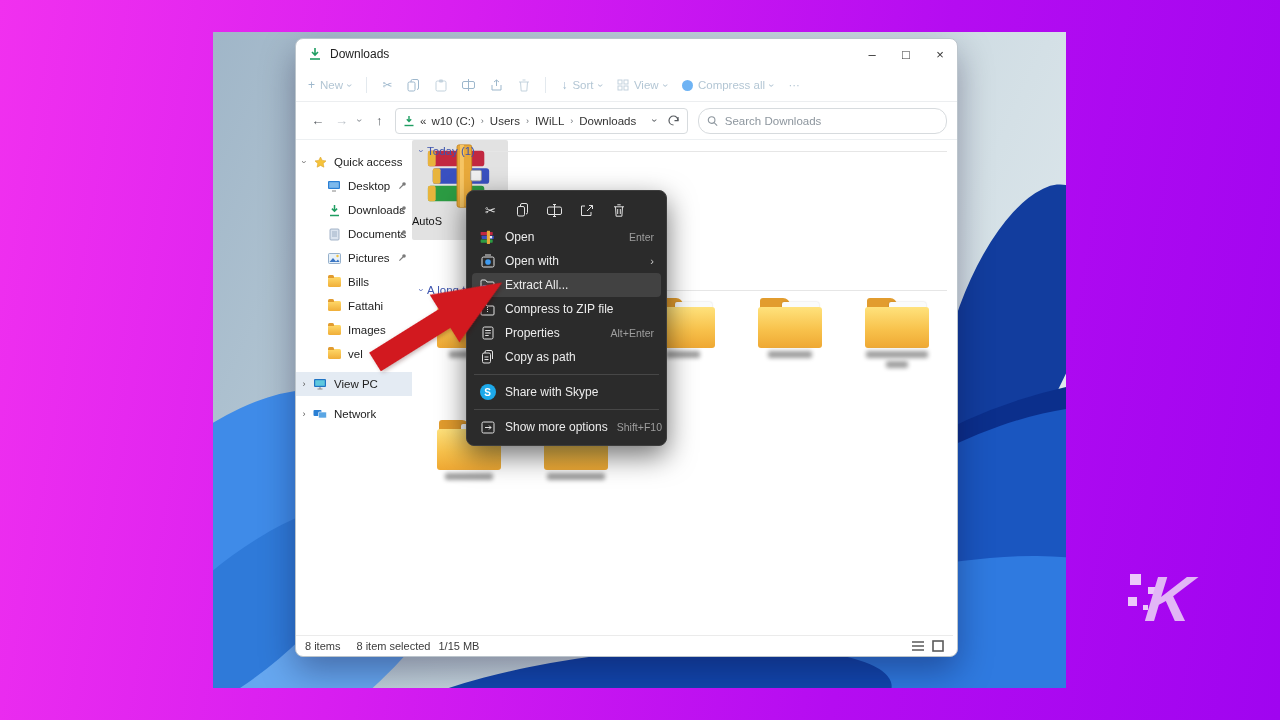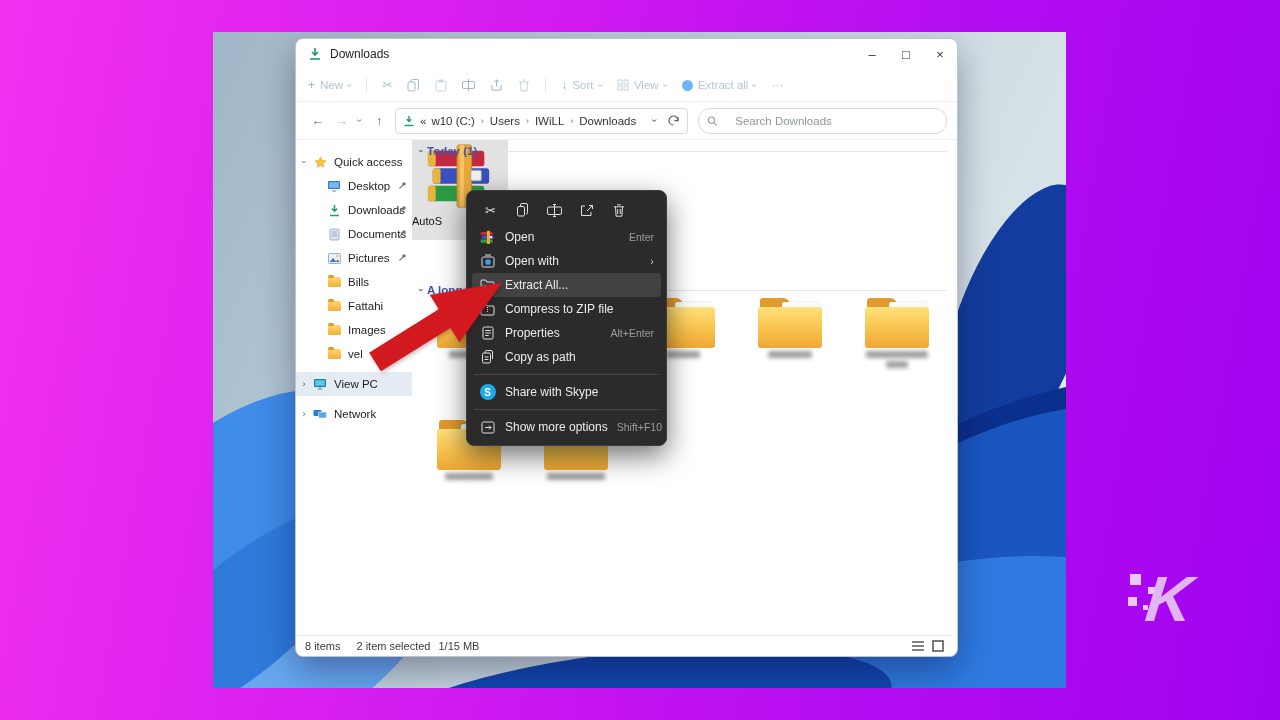--- a/index.html
+++ b/index.html
@@ -46,39 +46,39 @@
   .addrrow { position:absolute; left:0; top:63px; right:0; height:38px; display:flex; align-items:center;
     padding:0 10px; border-bottom:1px solid #edf0f2; }
   .nav-btn { width:24px; text-align:center; font-size:13px; color:#54595f; }
   .nav-chev { width:14px; text-align:center; color:#8c9197; }
   .ghost { color:#bdc3c9; }
   .addr-box { width:296px; height:26px; border:1px solid #d7dbde; border-radius:4px; margin-left:4px;
     display:flex; align-items:center; padding:0 7px; gap:5px; font-size:11.5px; color:#333; }
   .crumb-sep { color:#6d7277; font-size:9px; padding:0 1px; }
   .addr-right { margin-left:auto; display:flex; align-items:center; gap:10px; color:#55595e; }
   .search-box { width:252px; height:26px; border:1px solid #d7dbde; border-radius:12px; margin-left:10px;
-    display:flex; align-items:center; padding:0 8px; gap:18px; }
+    display:flex; align-items:center; padding:0 8px; gap:7px; }
   .search-box input { border:none; outline:none; width:100%; font-size:11.5px; color:#555;
     font-family:"Liberation Sans",sans-serif; background:transparent; }
   .search-box input::placeholder { color:#8d969e; }
 
   .main { position:absolute; left:0; top:101px; right:0; bottom:21px; display:flex; }
   .sidebar { width:116px; padding-top:10px; flex-shrink:0; }
   .side-row { height:24px; display:flex; align-items:center; font-size:11.5px; color:#222; position:relative; }
   .side-chev { width:16px; text-align:center; font-size:9px; color:#555; flex-shrink:0; }
   .side-ind { width:14px; flex-shrink:0; }
   .side-ic { width:16px; margin-right:6px; display:flex; justify-content:center; flex-shrink:0; }
   .side-label { white-space:nowrap; overflow:hidden; }
   .side-pin { position:absolute; right:5px; top:7px; }
   .side-sel { background:#e4ebf3; }
   .minifolder { width:13px; height:10px; background:linear-gradient(180deg,#ffd96a,#f0ae38); border-radius:1.5px; position:relative; }
   .minifolder:before { content:""; position:absolute; left:0; top:-2px; width:6px; height:3px; background:#e19b2f; border-radius:1.5px 1.5px 0 0; }
 
   .content { flex:1; position:relative; background:#fff; overflow:hidden; }
-  .group-head { position:absolute; display:flex; align-items:center; gap:5px; color:#3d54ae; font-size:11.5px; left:7px; right:10px;font-weight:bold; }
+  .group-head { position:absolute; display:flex; align-items:center; gap:5px; color:#3d54ae; font-size:11.5px; left:7px; right:10px; }
   .group-line { flex:1; border-top:1px solid #e6e6e6; margin-left:6px; }
   .gh-chev { font-size:9px; color:#3d54ae; display:inline-block; transform:rotate(90deg); }
 
   .tile { position:absolute; width:96px; text-align:center; }
   .rar-tile { left:9px; top:29px; width:96px; height:100px; background:#e2e2e2; border-radius:2px; padding-top:2px; }
   .rar-label { font-size:11px; color:#131313; margin-top:3px; }
   .folder-icon { width:64px; height:50px; position:relative; margin:0 auto; }
   .f-flap { position:absolute; left:2px; top:0; width:30px; height:13px; background:#e29c2e; border-radius:3px 7px 0 0; }
   .f-sheet { position:absolute; left:24px; top:4px; right:3px; height:9px; background:#fafbfb; border-radius:2px; box-shadow:0 0 2px rgba(0,0,0,.18); }
   .f-body { position:absolute; left:0; top:9px; right:0; bottom:0; background:linear-gradient(180deg,#ffe27c 0%,#f8c24c 55%,#efa833 100%); border-radius:3px; }
@@ -202,21 +202,21 @@
               <rect x="1" y="1" width="4" height="4" stroke="#c3d2dd" fill="none"></rect>
               <rect x="7" y="1" width="4" height="4" stroke="#c3d2dd" fill="none"></rect>
               <rect x="1" y="7" width="4" height="4" stroke="#c3d2dd" fill="none"></rect>
               <rect x="7" y="7" width="4" height="4" stroke="#c3d2dd" fill="none"></rect>
             </svg>
           <span>View</span>
           <span class="rot90">›</span>
         </span>
         <span class="tb-btn">
           <span class="tb-extract-dot"></span>
-          <span>Extract all</span>
+          <span>Compress all</span>
           <span class="rot90">›</span>
         </span>
         <span class="tb-btn">···</span>
       </div>
 
       <div class="addrrow">
         <span class="nav-btn">←</span>
         <span class="nav-btn ghost">→</span>
         <span class="nav-chev rot90">›</span>
         <span class="nav-btn">↑</span>
@@ -481,21 +481,21 @@
                 <div class="f-sheet"></div>
                 <div class="f-body"></div>
               </div>
             <div class="blurbar" style="width:58px;"></div>
           </div>
         </div>
       </div>
 
       <div class="statusbar">
         <span>8 items</span>
-        <span>2 item selected</span>
+        <span>8 item selected</span>
         <span style="margin-left:-8px;">1/15 MB</span>
         <span class="sb-right">
           <svg class="ic" width="12" height="10" viewBox="0 0 12 10">
               <path d="M0 1h12M0 5h12M0 9h12" stroke="#5a5a5a" stroke-width="1.6"></path>
             </svg>
           <svg class="ic" width="12" height="12" viewBox="0 0 12 12">
               <rect x="1" y="1" width="10" height="10" fill="none" stroke="#5a5a5a" stroke-width="1.6"></rect>
             </svg>
         </span>
       </div>

